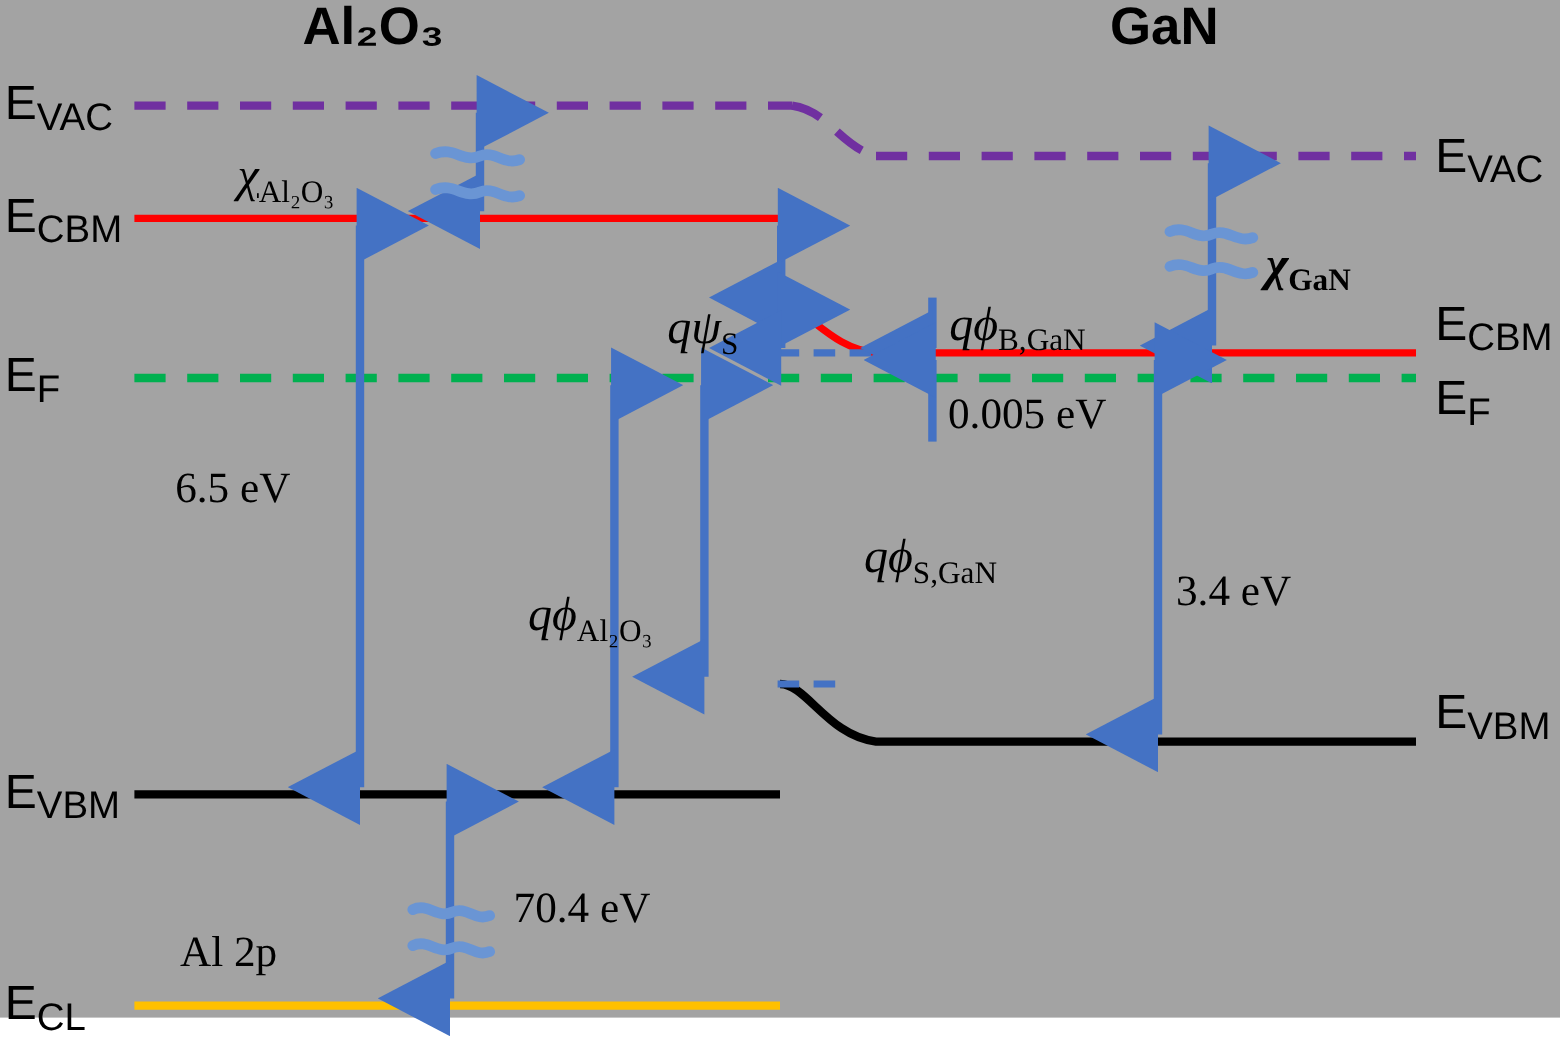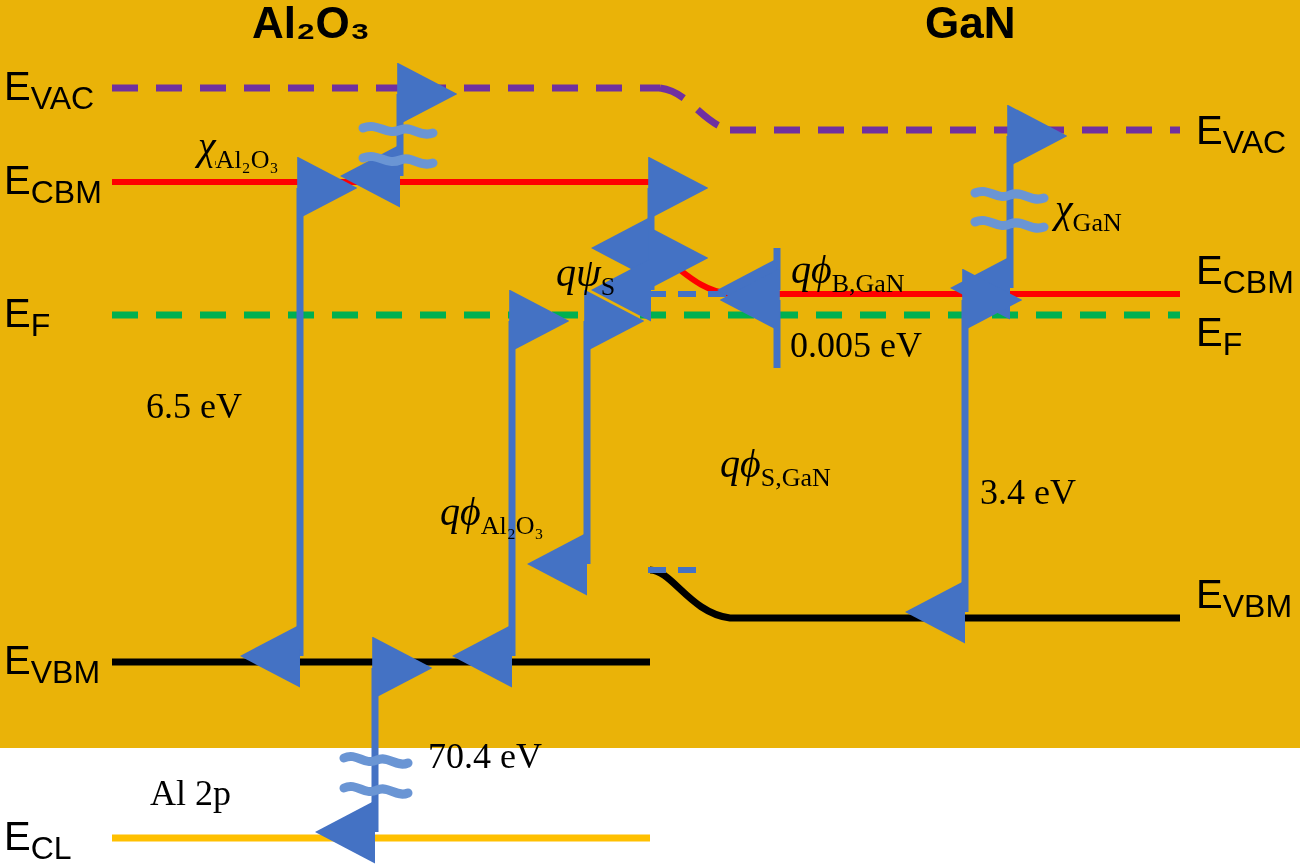--- a/index.html
+++ b/index.html
@@ -1,18 +1,18 @@
 <!DOCTYPE html>
 <html><head>
 <meta charset="utf-8">
 <style>
   html,body{margin:0;padding:0;background:#ffffff;}
   body{width:1300px;height:867px;overflow:hidden;
        font-family:"Liberation Sans",sans-serif;}
-  #stage{position:relative;width:1300px;height:748px;background:#eab308;}
+  #stage{position:relative;width:1300px;height:848px;background:#a3a3a3;}
   svg{position:absolute;left:0;top:0;}
   .lbl{position:absolute;color:#000;white-space:nowrap;}
   .elbl{font-family:"Liberation Sans",sans-serif;font-size:40px;line-height:1;}
   .elbl sub{font-size:32px;}
   .title{font-family:"Liberation Sans",sans-serif;font-size:44px;font-weight:bold;}
   .val{font-family:Liberation Serif, serif;font-size:36px;}
   .math{font-family:"Liberation Serif",serif;font-size:40px;font-style:italic;}
   .math .up{font-style:normal;}
   .math sub{font-size:26px;font-style:normal;}
 </style>
@@ -163,21 +163,21 @@
   <span>E</span><sub>F</sub>
 </div>
 <div class="lbl elbl" style="left:1196px;top:574px;">
   <span>E</span><sub>VBM</sub>
 </div>
 
 <div class="lbl math" style="left:198px;top:122px;text-decoration:underline;">
   <span>χ</span><sub>Al₂O₃</sub>
 </div>
 
-<div class="lbl math" style="left:1055px;top:185px;">
+<div class="lbl math" style="left:1055px;top:196px;font-weight:bold;">
   <span>χ</span><sub>GaN</sub>
 </div>
 
 
 <div class="lbl math" style="left:556px;top:249px;">
   <span>qψ</span><sub>S</sub>
 </div>
 
 <div class="lbl math" style="left:791px;top:246px;">
   <span>qϕ</span><sub>B,GaN</sub>

